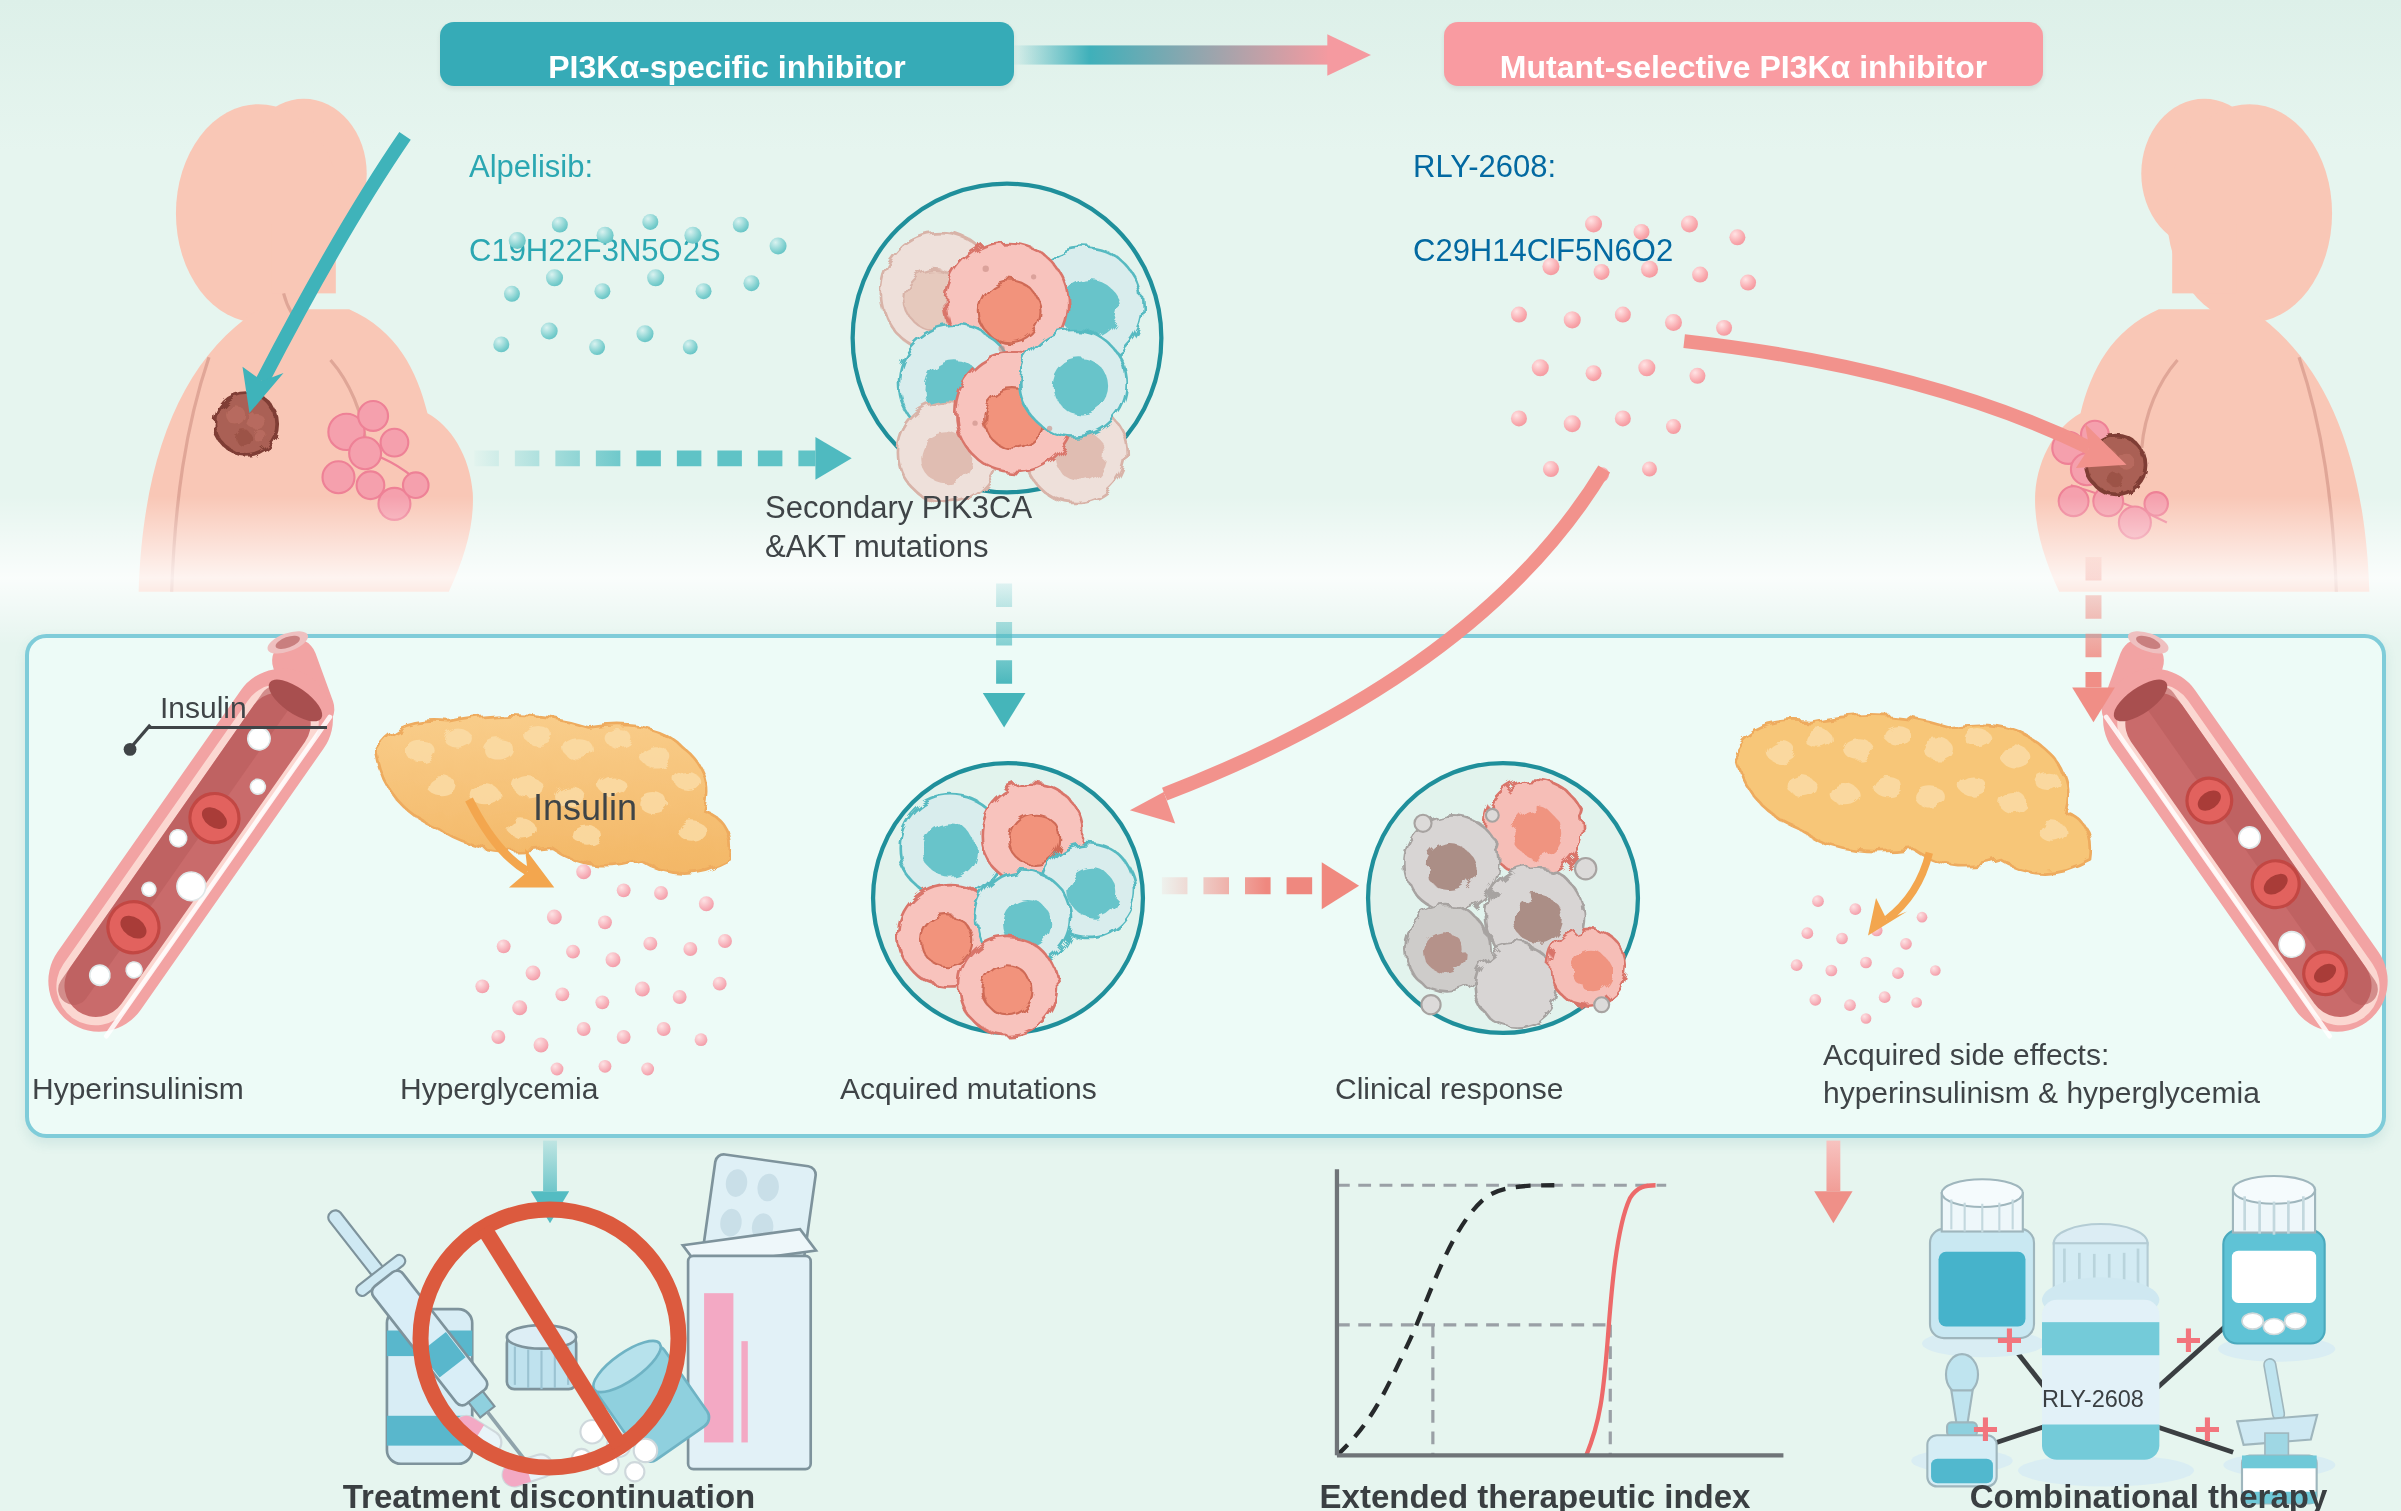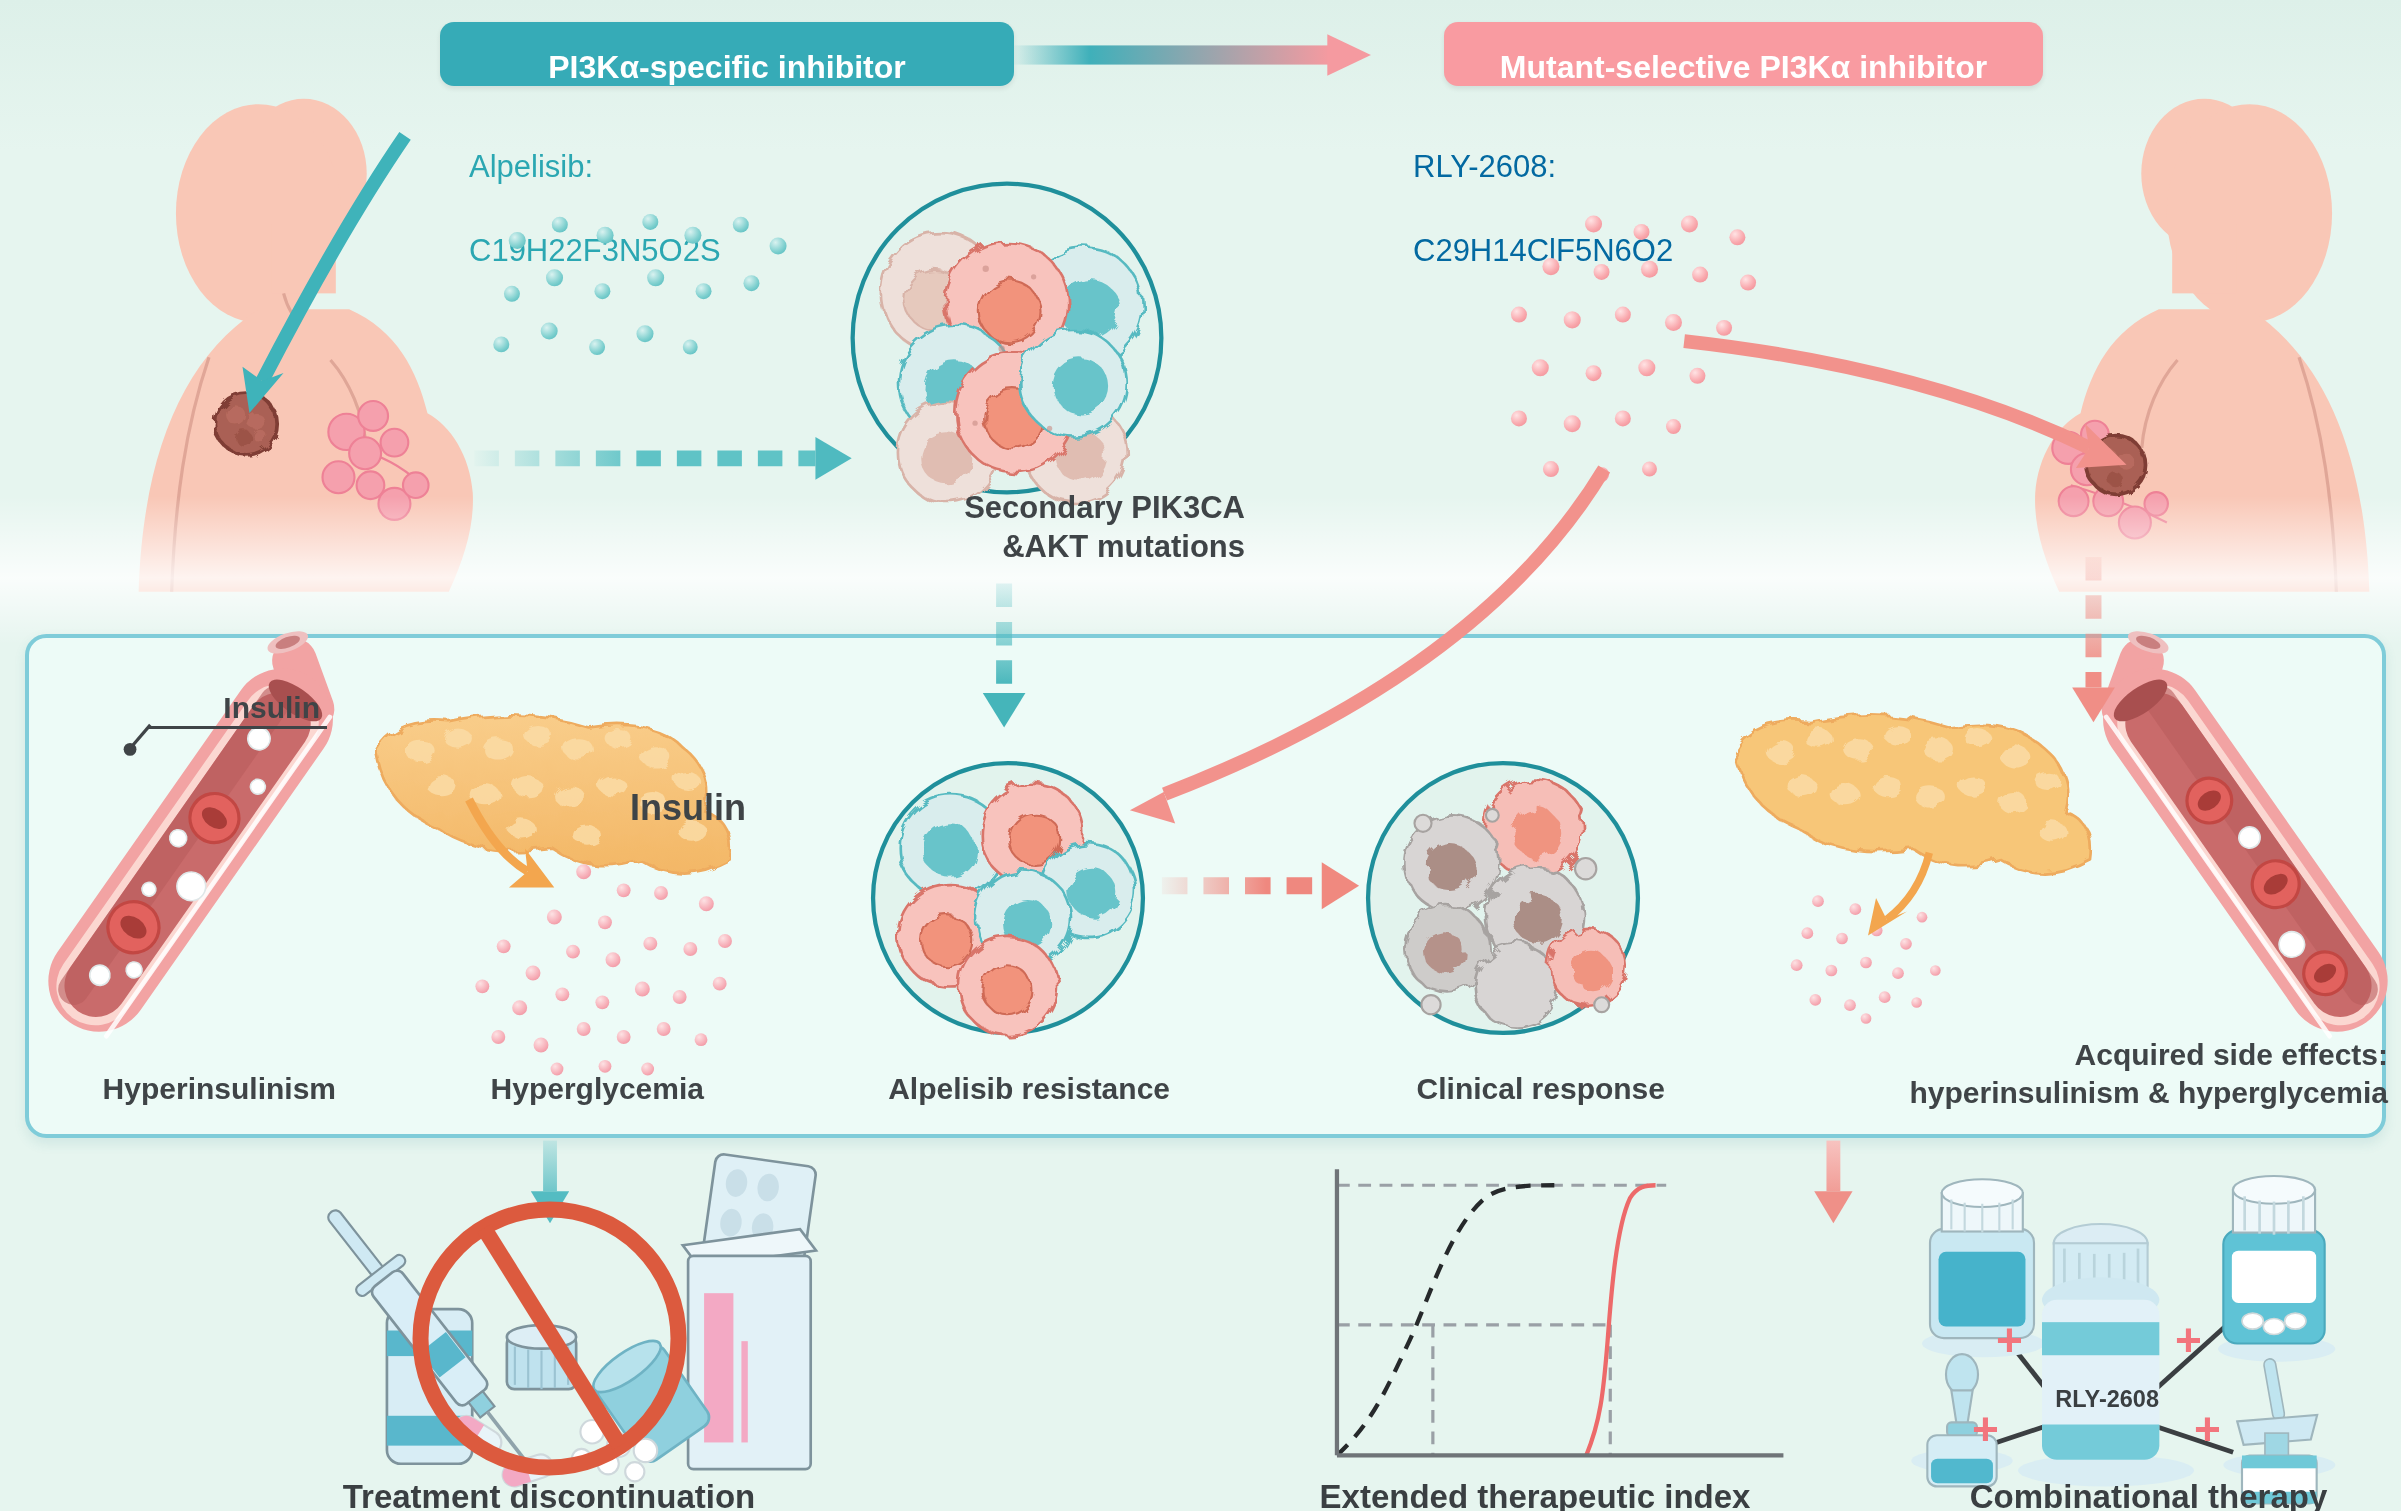--- a/index.html
+++ b/index.html
@@ -4,21 +4,21 @@
 <style>
   html,body{margin:0;padding:0;}
   body{
     width:2401px;height:1511px;position:relative;overflow:hidden;
     background:linear-gradient(180deg,#ddf0e9 0%,#e6f5ef 10%,#e6f5ef 100%);
     font-family:"Liberation Sans","DejaVu Sans",sans-serif;color:#3f4447;
   }
   .abs{position:absolute;}
   .banner{height:64px;border-radius:14px;color:#ffffff;font-weight:700;font-size:32px;
     display:flex;align-items:flex-end;justify-content:center;box-shadow:0 2.1px 5.3px rgba(0,0,0,.08);}
-  .lbl{font-size:30px;line-height:1.25;text-align:right;color:#3f4447;font-weight:bold;}
+  .lbl{font-size:30px;line-height:1.25;text-align:left;color:#3f4447;}
   .compound{font-size:31px;line-height:1.35;text-align:left;white-space:pre-line;}
   .boldlbl{font-size:33px;font-weight:700;text-align:center;color:#3a3f42;}
   .panelbox{border:4.8px solid #7fccd9;border-radius:21.3px;background:#edfbf7;
     box-shadow:0 5.3px 11.7px rgba(60,140,150,.12);}
   .plus{position:absolute;color:#f2757d;font-size:46px;font-weight:700;line-height:1;}
   .fadeband{background:linear-gradient(180deg,rgba(255,255,255,0) 0%,rgba(255,255,255,.8) 55%,rgba(255,255,255,0) 100%);}
   svg{position:absolute;overflow:visible;}
 </style>
 </head>
 <body>
@@ -631,21 +631,21 @@
     <circle cx="3864" cy="2666" r="13"></circle>
       <circle cx="4018" cy="2666" r="13"></circle>
   </g>
 </svg>
 
 <div class="abs" style="left:148px;top:693px;width:179px;height:33px;border-bottom:3.2px solid #3f4447"></div>
 <div class="abs lbl" style="left:160px;top:689px;width:160px;font-size:30px">Insulin</div>
 <div class="abs lbl" style="left:533px;top:785px;width:213px;font-size:36px">Insulin</div>
 <div class="abs lbl" style="left:32px;top:1070px;width:304px">Hyperinsulinism</div>
 <div class="abs lbl" style="left:400px;top:1070px;width:304px">Hyperglycemia</div>
-<div class="abs lbl" style="left:840px;top:1070px;width:330px">Alpelisib resistance</div>
+<div class="abs lbl" style="left:840px;top:1070px;width:330px">Acquired mutations</div>
 <div class="abs lbl" style="left:1335px;top:1070px;width:330px">Clinical response</div>
 <div class="abs lbl" style="left:1823px;top:1036px;width:565px;font-size:30px">
   <div>Acquired side effects:</div>
   <div>hyperinsulinism &amp; hyperglycemia</div>
 </div>
 
 <svg class="abs" style="left:251px;top:1181px" width="613" height="299" viewBox="0 0 1150 560">
 
   <g>
     <g transform="rotate(8 950 120)">

